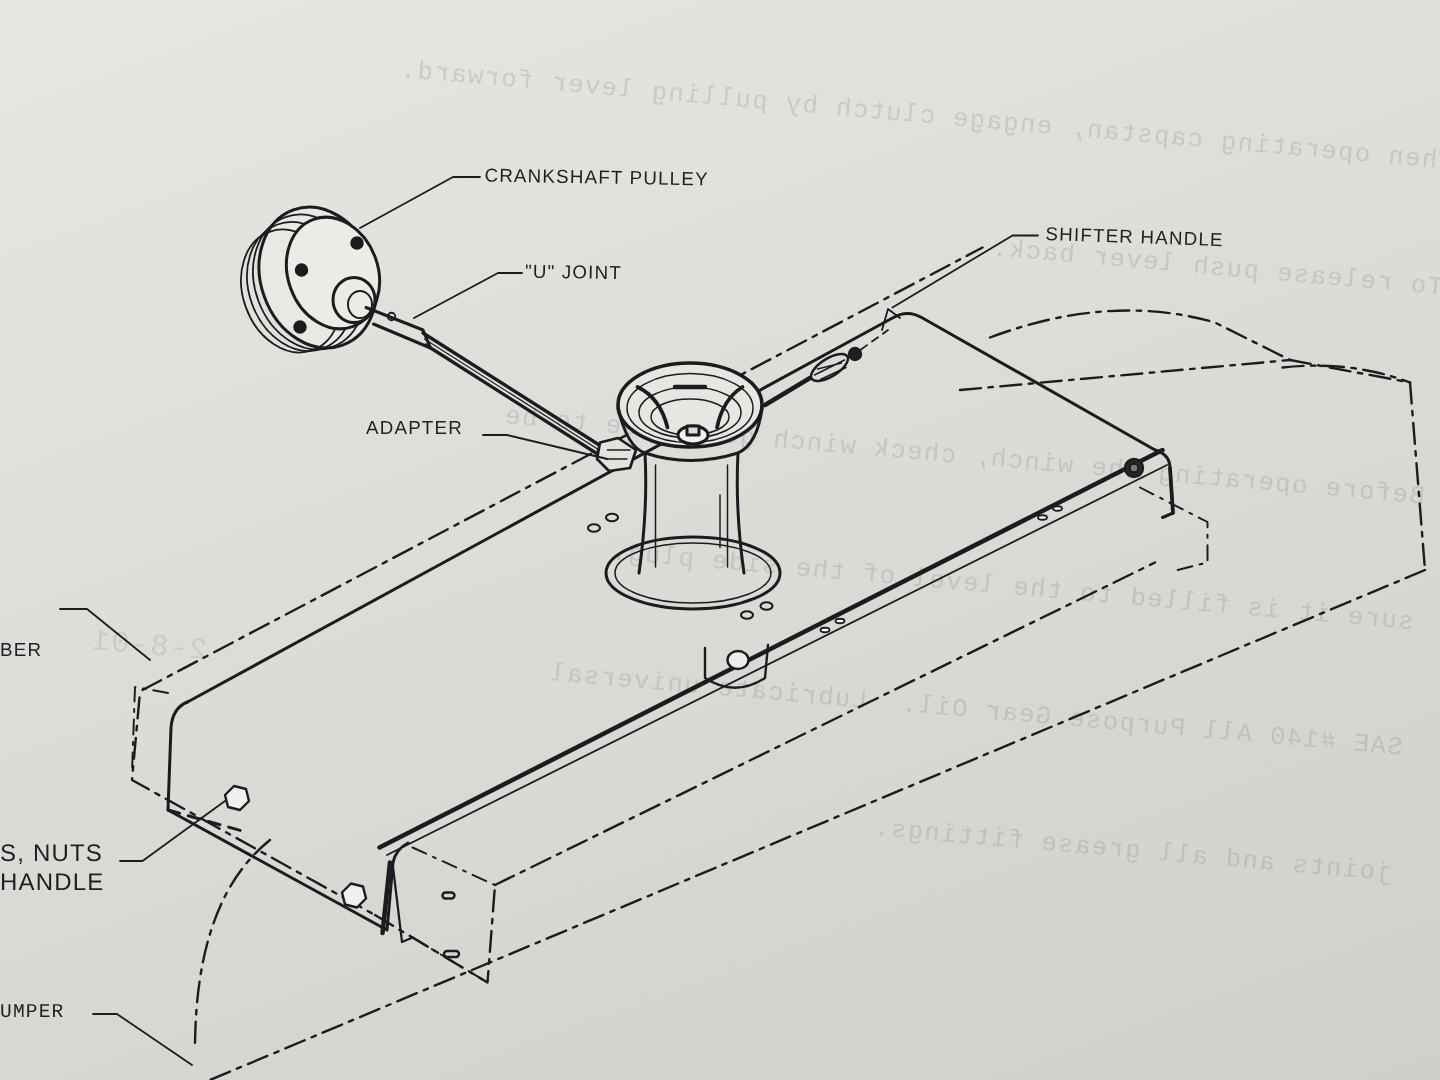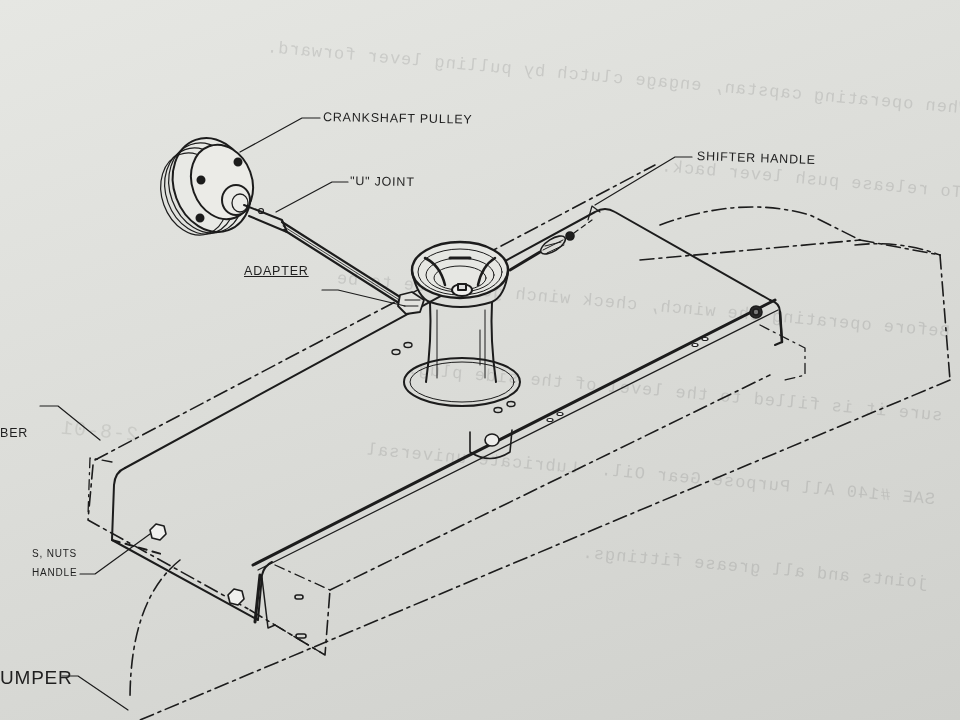--- a/index.html
+++ b/index.html
@@ -175,20 +175,20 @@
       <path d="M692 157 L 675 157 L 595 205"></path>
       <path d="M40 406 L 58 406 L 100 440"></path>
       <path d="M80 574 L 95 574 L 150 534"></path>
       <path d="M62 676 L 78 676 L 128 710"></path>
     </g>
   </svg>
 
   <div class="label" style="left:323px; top:110px; transform:rotate(1deg);">CRANKSHAFT  PULLEY</div>
   <div class="label" style="left:350px; top:174px; transform:rotate(1deg);">"U" JOINT</div>
   <div class="label" style="left:697px; top:149px; transform:rotate(2deg);">SHIFTER HANDLE</div>
-  <div class="label" style="left:244px; top:264px;text-decoration:underline;">ADAPTER</div>
+  <div class="label" style="left:244px; top:278px;">ADAPTER</div>
   <div class="label" style="left:0px; top:398px;margin-top:28px;">BER</div>
-  <div class="label" style="left:0px; top:544px; font-size:10px; line-height:19px;margin-left:32px;">
+  <div class="label" style="left:0px; top:560px; font-size:16px; line-height:19px;">
     <div>S, NUTS</div>
     <div>HANDLE</div>
   </div>
-  <div class="label" style="left:0px; top:667px; font-size:19px;">UMPER</div>
+  <div class="label" style="left:0px; top:667px; font-size:13px;font-family:Liberation Mono, monospace;">UMPER</div>
 </div>
 
 </body></html>

